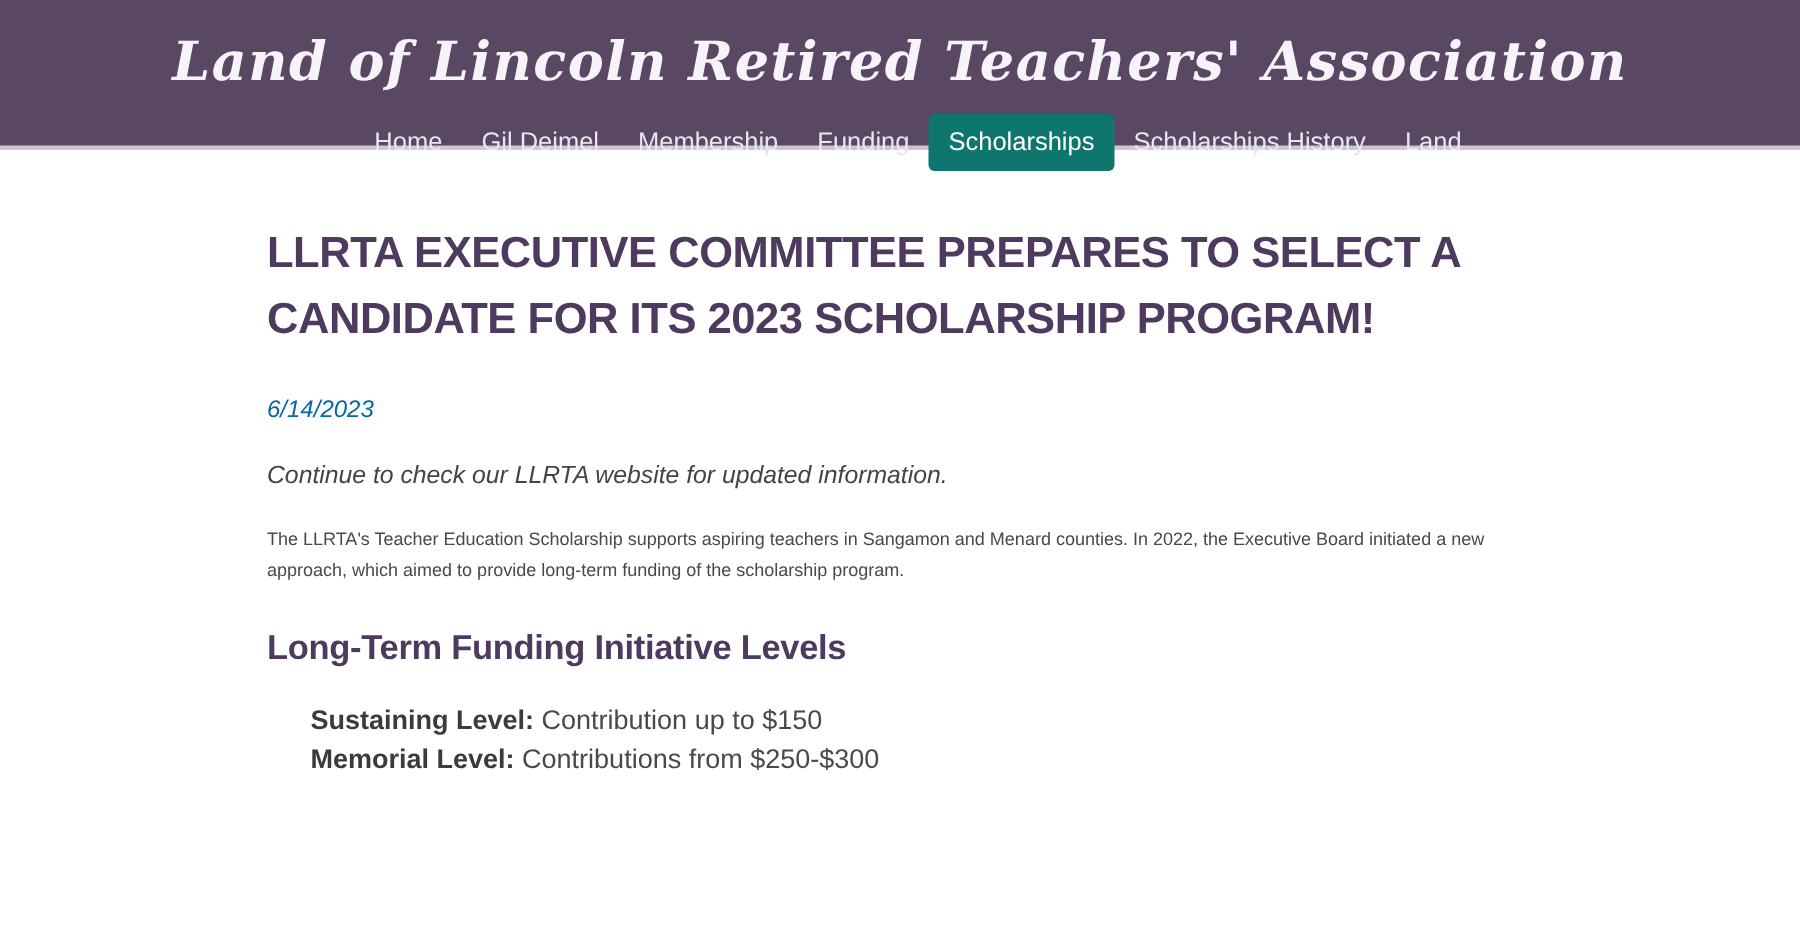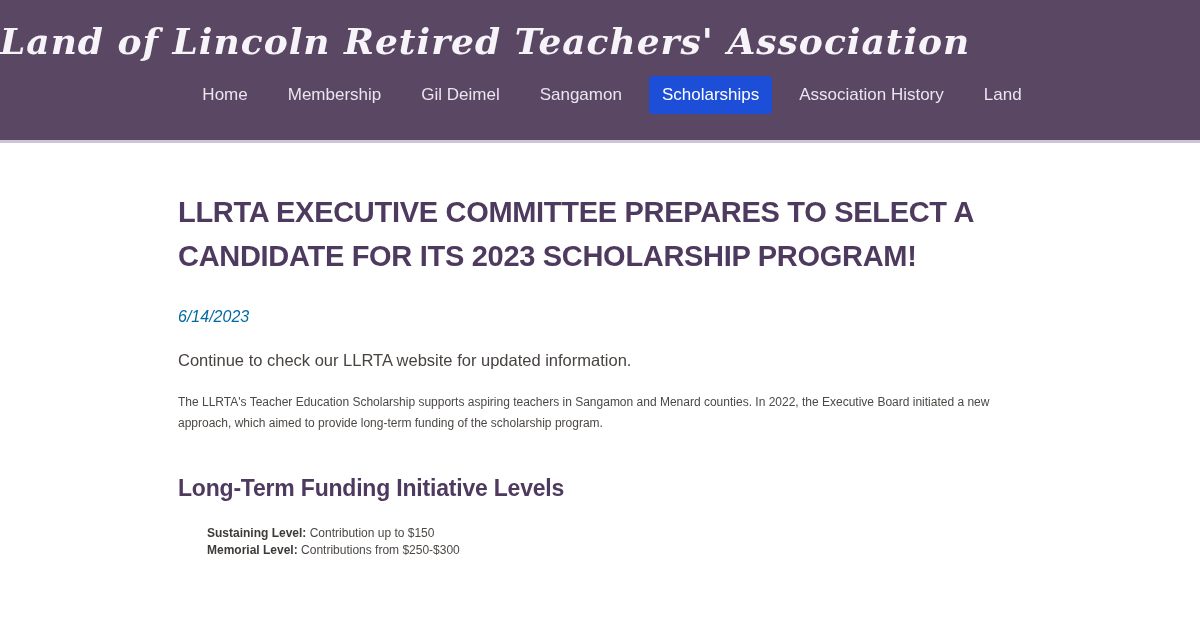--- a/index.html
+++ b/index.html
@@ -7,53 +7,52 @@
     width: 1200px;
     height: 630px;
     overflow: hidden;
     background: #ffffff;
     font-family: "Liberation Sans", sans-serif;
   }
 
   
   .site-header {
     width: 100%;
-    height: 143px;
+    height: 100px;
     background: #5a4763;
     border-bottom: 3px solid #cdc5d3;
-    text-align: left;
+    text-align: center;
   }
   .site-title {
     padding-top: 20px;
     font-family: "DejaVu Serif", cursive, serif;
     font-style: italic;
     font-weight: 700;
     font-size: 36px;
     color: #f7f4f9;
     letter-spacing: 1px;
   }
   .main-nav {
     margin-top: 14px;
     display: flex;
     justify-content: center;
     align-items: center;
-    gap: 14px;
     margin-left: 24px;
   }
   .nav-item {
     display: inline-block;
     padding: 9px 13px;
     font-size: 17px;
     color: #eae5ee;
     border-radius: 4px;
     cursor: pointer;
     white-space: nowrap;
   }
   .nav-item.active {
-    background: #1d4ed8;
+    background: #0f766e;
     color: #ffffff;
   }
 
   
   .content {
     width: 833px;
     margin-left: 178px;
     padding-top: 48px;
   }
   .article-title {
@@ -64,61 +63,62 @@
     letter-spacing: -0.3px;
   }
   .article-date {
     margin-top: 30px;
     font-style: italic;
     font-size: 16px;
     color: #0369a1;
   }
   .article-note {
     margin-top: 25px;
+    font-style: italic;
     font-size: 16.5px;
     color: #474340;
   }
   .article-intro {
     margin-top: 22px;
     font-size: 12px;
     color: #4c4845;
     line-height: 1.75;
   }
   .section-heading {
-    margin-top: 41px;
+    margin-top: 27px;
     font-size: 23px;
     font-weight: 700;
     color: #4e3a5e;
     letter-spacing: -0.2px;
   }
   .funding-levels {
     margin-top: 23px;
     padding-left: 29px;
-    font-size: 12px;
+    font-size: 18px;
     color: #4c4845;
     line-height: 1.42;
   }
   .funding-levels .level-label {
     font-weight: 700;
     color: #3d3a37;
   }
 </style>
 </head>
 <body>
 
 <header class="site-header">
   <div class="site-title">Land of Lincoln Retired Teachers' Association</div>
 
   <nav class="main-nav">
     <span class="nav-item">Home</span>
+    <span class="nav-item">Gil Deimel</span>
     <span class="nav-item">Membership</span>
-    <span class="nav-item">Gil Deimel</span>
-    <span class="nav-item">Sangamon</span>
+    <span class="nav-item">Funding</span>
     <span class="nav-item active">Scholarships</span>
-    <span class="nav-item">Association History</span>
+    <span class="nav-item">Scholarships History</span>
     <span class="nav-item">Land</span>
   </nav>
 </header>
 
 <main class="content">
   <h1 class="article-title">LLRTA EXECUTIVE COMMITTEE PREPARES TO SELECT A CANDIDATE FOR ITS 2023 SCHOLARSHIP PROGRAM!</h1>
 
   <div class="article-date">6/14/2023</div>
 
   <div class="article-note">Continue to check our LLRTA website for updated information.</div>

